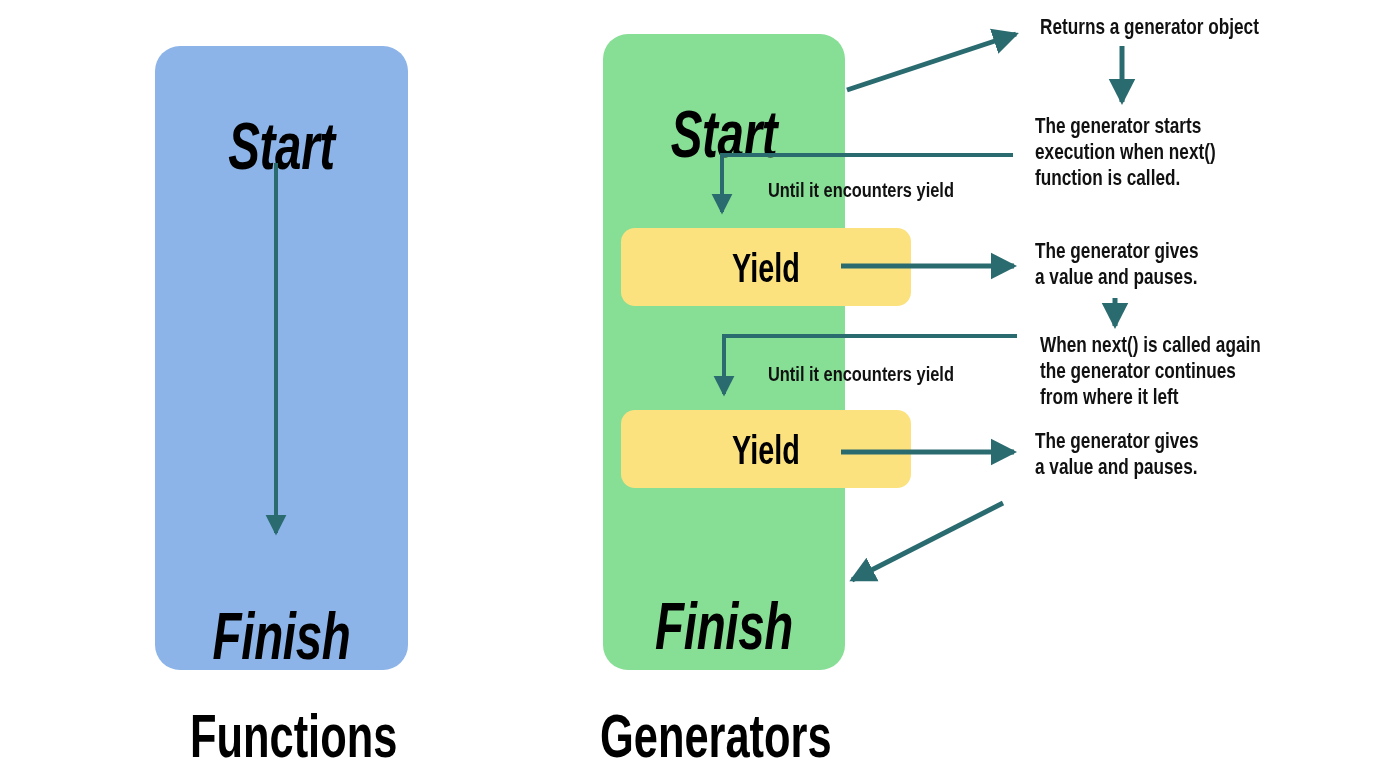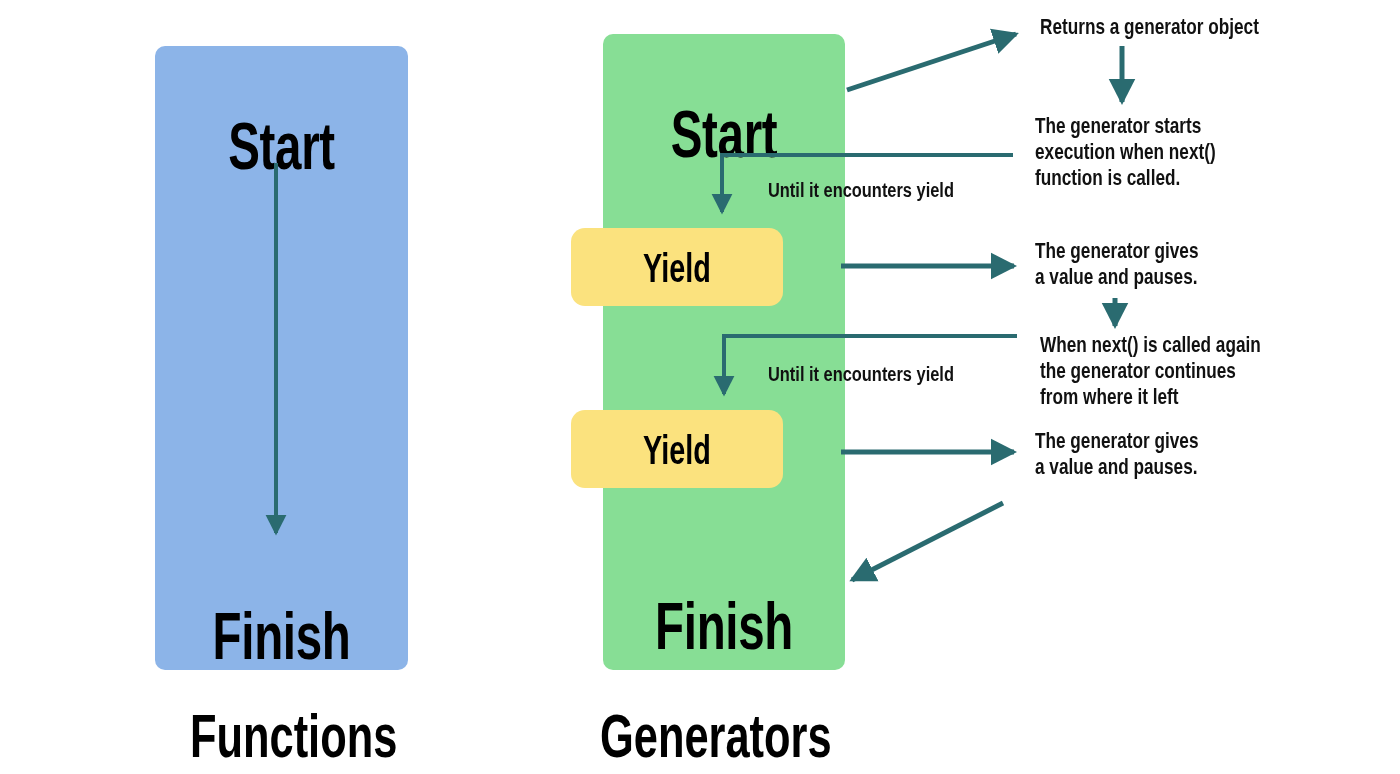--- a/index.html
+++ b/index.html
@@ -7,28 +7,29 @@
   body {
     width:1400px; height:774px;
     font-family:"Liberation Sans", sans-serif;
     position:relative;
     overflow:hidden;
   }
   #stage { position:absolute; inset:0; width:1400px; height:774px; }
 
   .box {
     position:absolute;
-    border-radius:10px;
+    border-radius:25px;
+    font-style:italic;
   }
   #fn-box  { left:155px; top:46px;  width:253px; height:624px; background:#8CB4E8; }
   #gen-box { left:603px; top:34px;  width:242px; height:636px; background:#87DE95; }
 
   .yield-box {
     position:absolute;
-    left:571px; width:212px;
+    left:621px; width:290px;
     border-radius:14px;
     background:#FBE27E;
   }
   #yield-1 { top:228px; height:78px; }
   #yield-2 { top:410px; height:78px; }
 
   .blocklabel {
     position:absolute;
     width:100%;
     text-align:center;

